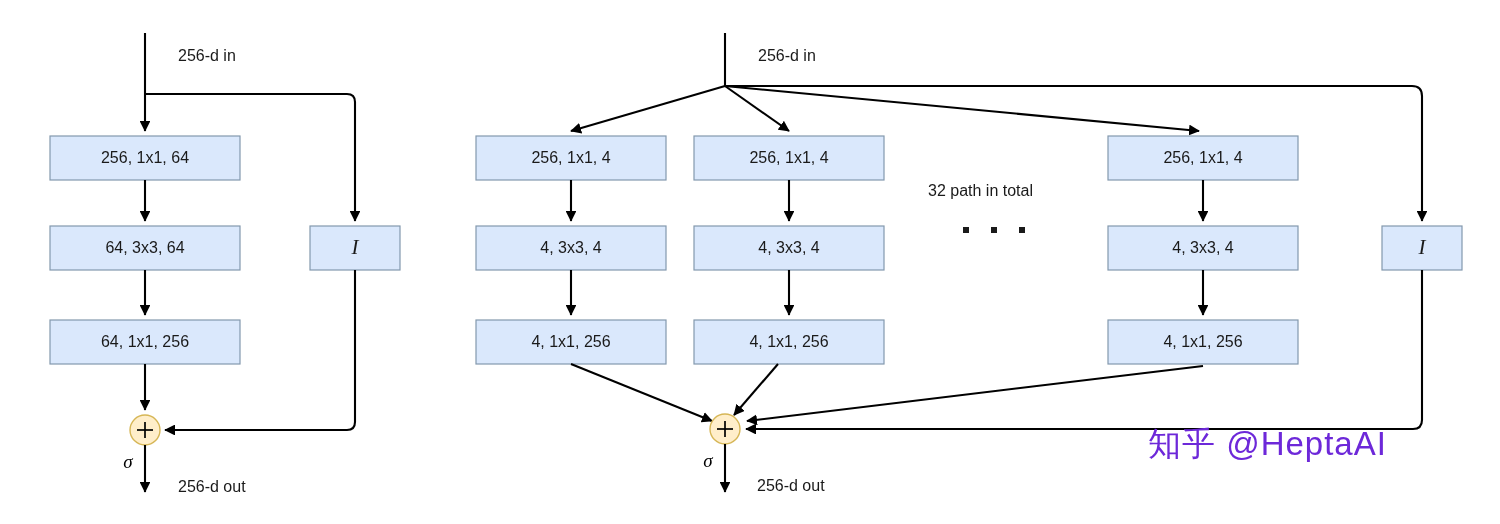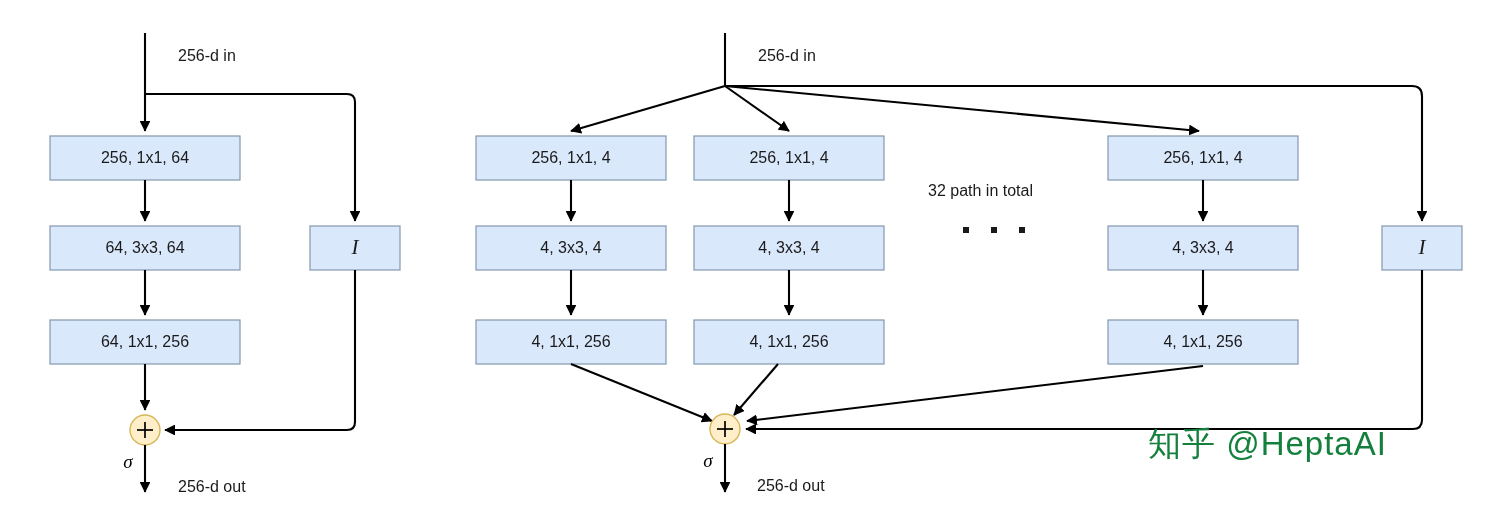--- a/index.html
+++ b/index.html
@@ -75,21 +75,21 @@
     stroke: #000000;
     stroke-width: 1.7;
   }
   .ellipsis-dot {
     fill: #1a1a1a;
   }
   .watermark {
     position: absolute;
     font-family: "Liberation Sans", sans-serif;
     font-size: 33px;
-    color: #15803d;
+    color: #6d28d9;
     white-space: nowrap;
     letter-spacing: 1px;
     user-select: none;
   }
 </style>
 </head>
 <body>
 
 <div id="canvas">
 

